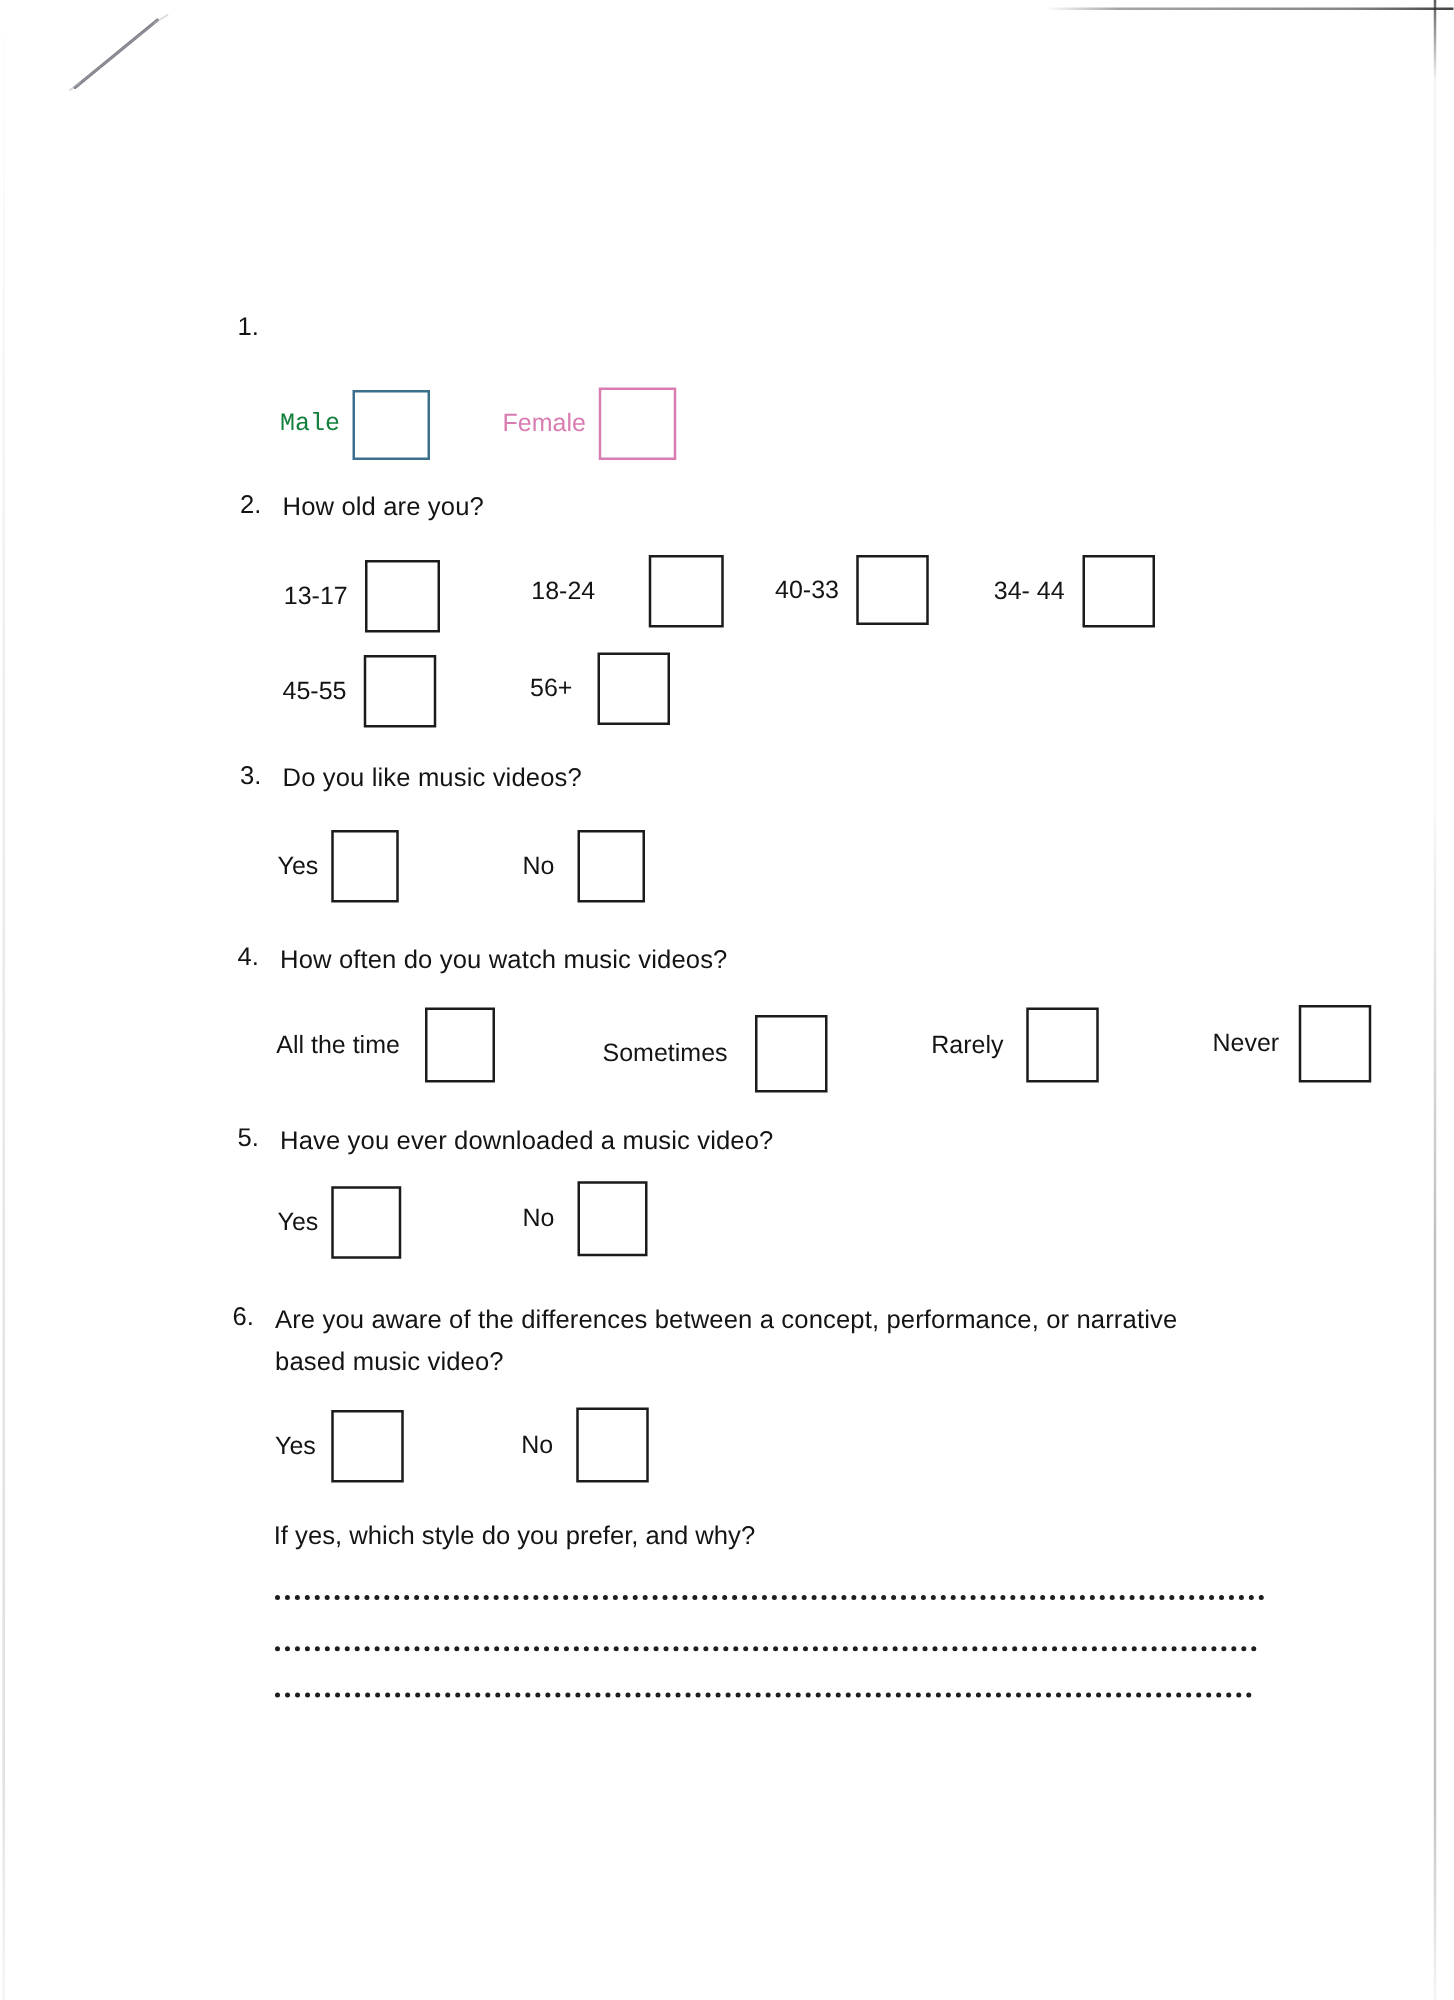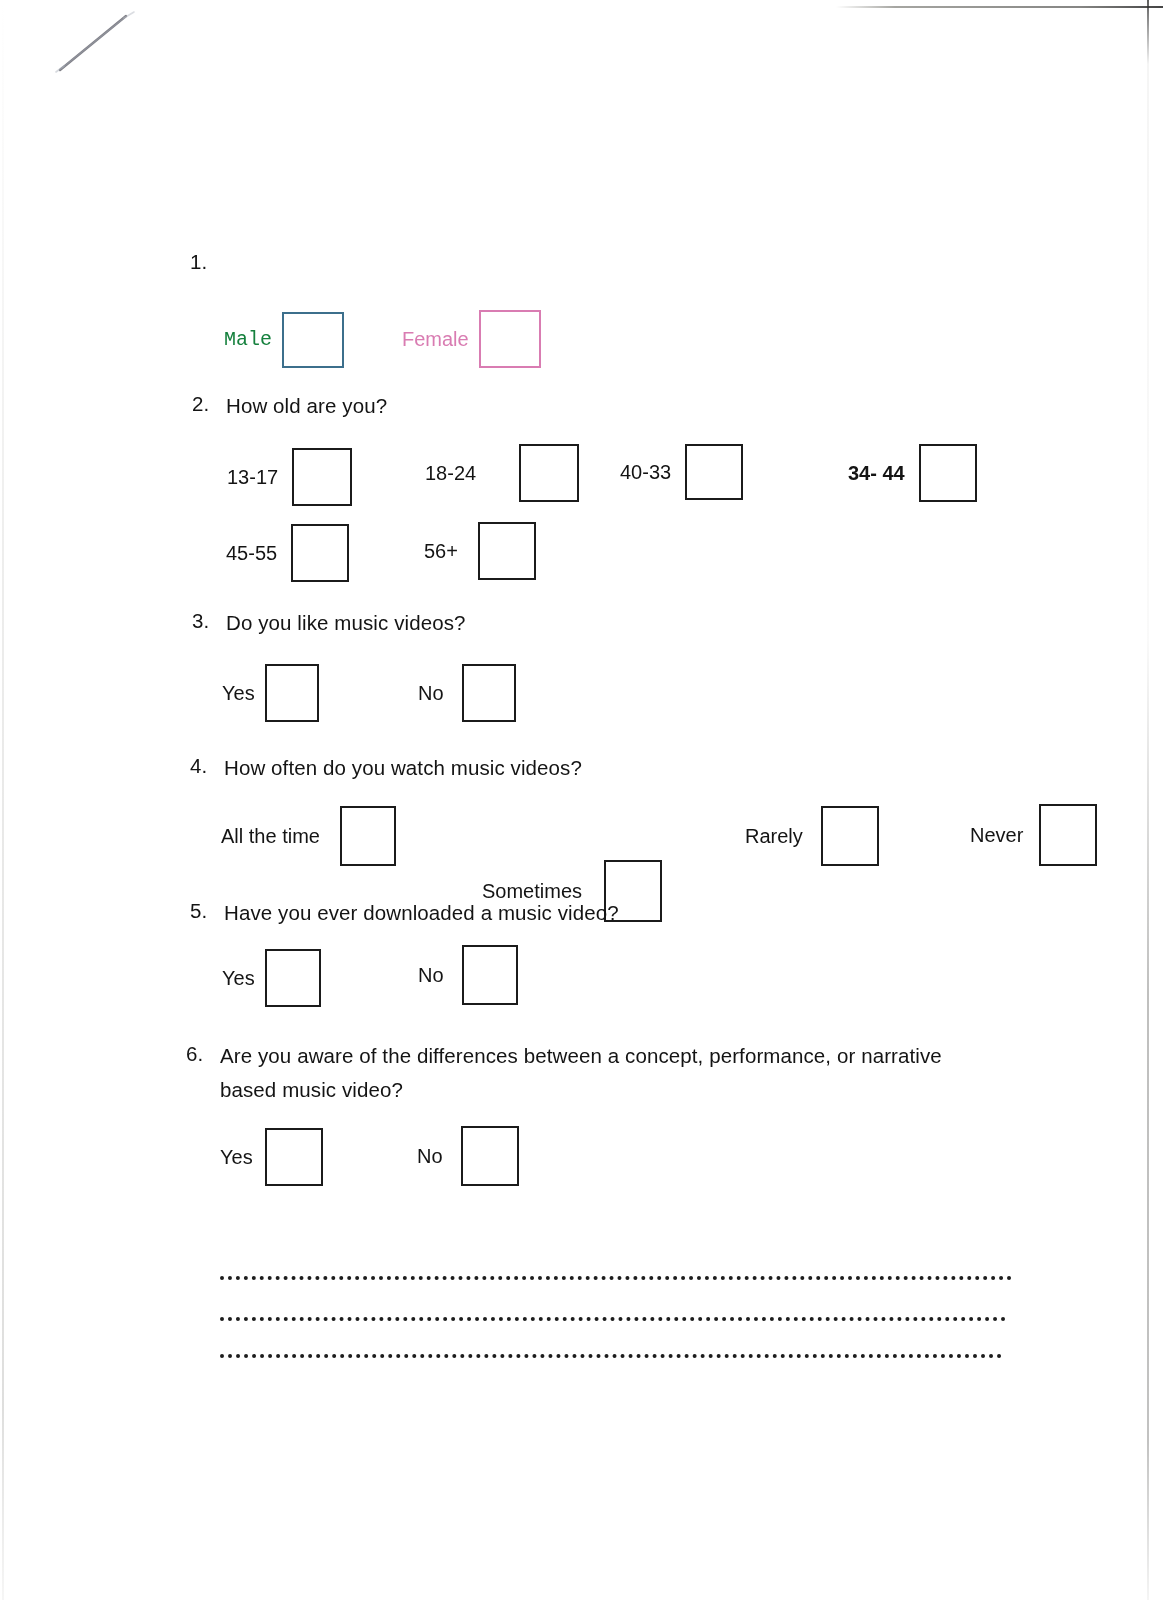--- a/index.html
+++ b/index.html
@@ -153,21 +153,21 @@
       <span class="box" style="width:60px; height:58px; margin-left:8px;"></span>
     </div>
     <div class="opt" style="left:425px; top:444px;gap:29px;">
       <span class="opt-label">18-24</span>
       <span class="box" style="width:60px; height:58px; margin-left:8px;"></span>
     </div>
     <div class="opt" style="left:620px; top:444px;">
       <span class="opt-label">40-33</span>
       <span class="box" style="width:58px; height:56px; margin-left:8px;"></span>
     </div>
-    <div class="opt" style="left:848px; top:444px;font-weight:bold;">
+    <div class="opt" style="left:795px; top:444px;">
       <span class="opt-label">34- 44</span>
       <span class="box" style="width:58px; height:58px; margin-left:8px;"></span>
     </div>
     <div class="opt" style="left:226px; top:524px;">
       <span class="opt-label">45-55</span>
       <span class="box" style="width:58px; height:58px; margin-left:8px;"></span>
     </div>
     <div class="opt" style="left:424px; top:522px;">
       <span class="opt-label">56+</span>
       <span class="box" style="width:58px; height:58px; margin-left:14px;"></span>
@@ -193,21 +193,21 @@
   <div class="q" style="left:190px; top:751px;">
     <div class="q-num">4.</div>
     <div class="q-text">How often do you watch music videos?</div>
   </div>
 
   <div class="opt-row">
     <div class="opt" style="left:221px; top:806px;">
       <span class="opt-label">All the time</span>
       <span class="box" style="width:56px; height:60px; margin-left:14px;"></span>
     </div>
-    <div class="opt" style="left:482px; top:860px;">
+    <div class="opt" style="left:482px; top:812px;">
       <span class="opt-label">Sometimes</span>
       <span class="box" style="width:58px; height:62px; margin-left:16px;"></span>
     </div>
     <div class="opt" style="left:745px; top:806px;">
       <span class="opt-label">Rarely</span>
       <span class="box" style="width:58px; height:60px; margin-left:12px;"></span>
     </div>
     <div class="opt" style="left:944px; top:804px;margin-left:26px;">
       <span class="opt-label">Never</span>
       <span class="box" style="width:58px; height:62px; margin-left:10px;"></span>
@@ -239,18 +239,19 @@
     <div class="opt" style="left:220px; top:1128px;">
       <span class="opt-label">Yes</span>
       <span class="box" style="width:58px; height:58px; margin-left:6px;"></span>
     </div>
     <div class="opt" style="left:417px; top:1126px;">
       <span class="opt-label">No</span>
       <span class="box" style="width:58px; height:60px; margin-left:12px;"></span>
     </div>
   </div>
 
+  <div class="sub-prompt" style="left:219px; top:1216px;">If yes, which style do you prefer, and why?</div>
 
   <div class="dotline" style="left:220px; top:1272px; width:792px;"></div>
   <div class="dotline" style="left:220px; top:1313px; width:786px;"></div>
   <div class="dotline" style="left:220px; top:1350px; width:782px;"></div>
 
 </div>
 
 </body></html>

